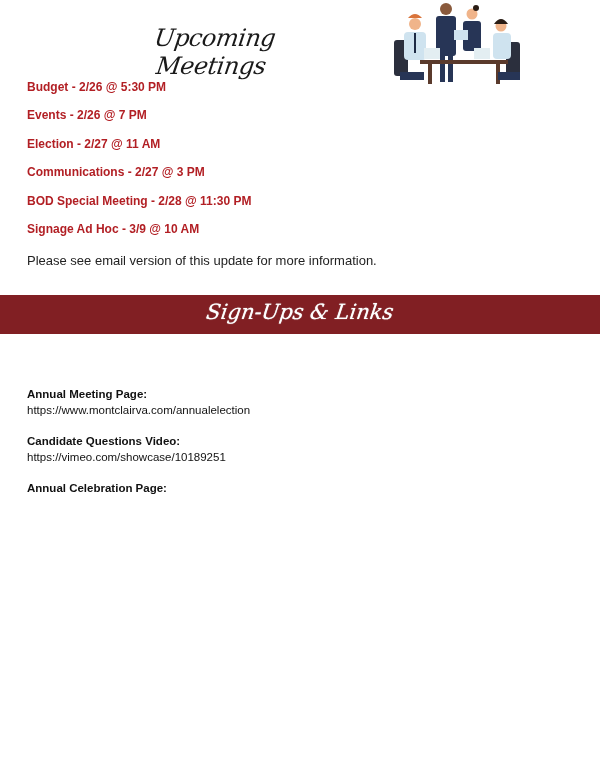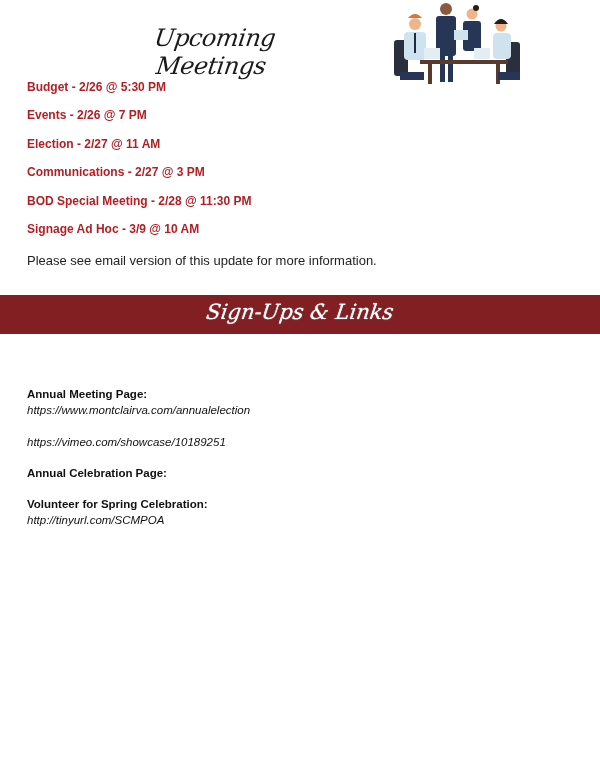--- a/index.html
+++ b/index.html
@@ -7,21 +7,21 @@
   .title { position:absolute; left:118px; top:24px; width:190px; text-align:center; font-family:"DejaVu Serif", serif; font-style:italic; font-size:24px; color:#1a1a1a; letter-spacing:-0.5px; transform:skewX(-8deg); }
   .illustration { position:absolute; left:388px; top:0; width:140px; height:86px; }
   .meetings { position:absolute; left:27px; top:81px; }
   .meeting { color:#b21f24; font-weight:bold; font-size:12px; height:28.4px; line-height:12px; }
   .note { position:absolute; left:27px; top:253px; font-size:13px; color:#222; }
   .banner { position:absolute; left:0; top:295px; width:600px; height:39px; background:#811f23; }
   .banner-title { position:absolute; left:0; right:0; top:5px; text-align:center; color:#fff; font-family:"DejaVu Serif", serif; font-style:italic; font-size:21px; transform:skewX(-8deg); text-shadow:0 0 1px #ddd; }
   .links { position:absolute; left:27px; top:350px;margin-top:37px; }
   .link-group { margin-bottom:16px; }
   .link-label { font-weight:bold; font-size:11.5px; color:#111; line-height:15px; }
-  .link-url { font-size:11.5px; color:#111; line-height:16px;font-style:italic; }
+  .link-url { font-size:11.5px; color:#111; line-height:16px; }
 </style>
 </head>
 <body>
 
 <div class="title">Upcoming Meetings</div>
 
 <div class="illustration">
   <svg width="140" height="86" viewBox="0 0 140 86">
 
     <rect x="6" y="40" width="14" height="36" rx="3" fill="#2b2f3d"></rect>
@@ -71,22 +71,19 @@
 <div class="banner">
   <div class="banner-title">Sign-Ups &amp; Links</div>
 </div>
 
 <div class="links">
   <div class="link-group">
     <div class="link-label">Annual Meeting Page:</div>
     <div class="link-url">https://www.montclairva.com/annualelection</div>
   </div>
   <div class="link-group">
+    <div class="link-label">Candidate Questions Video:</div>
     <div class="link-url">https://vimeo.com/showcase/10189251</div>
   </div>
   <div class="link-group">
     <div class="link-label">Annual Celebration Page:</div>
   </div>
-  <div class="link-group">
-    <div class="link-label">Volunteer for Spring Celebration:</div>
-    <div class="link-url">http://tinyurl.com/SCMPOA</div>
-  </div>
 </div>
 
 </body></html>

